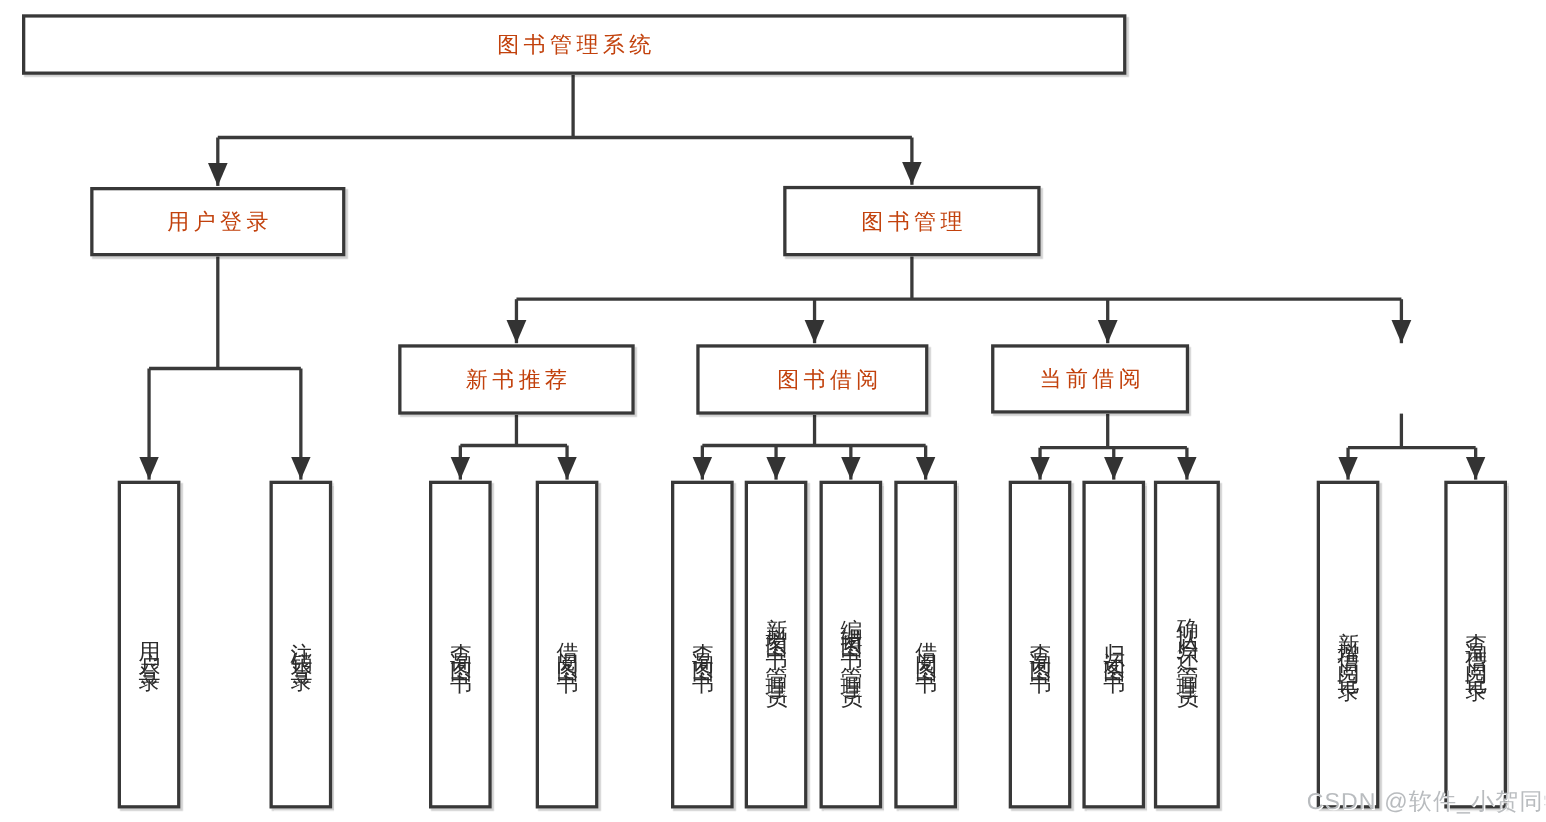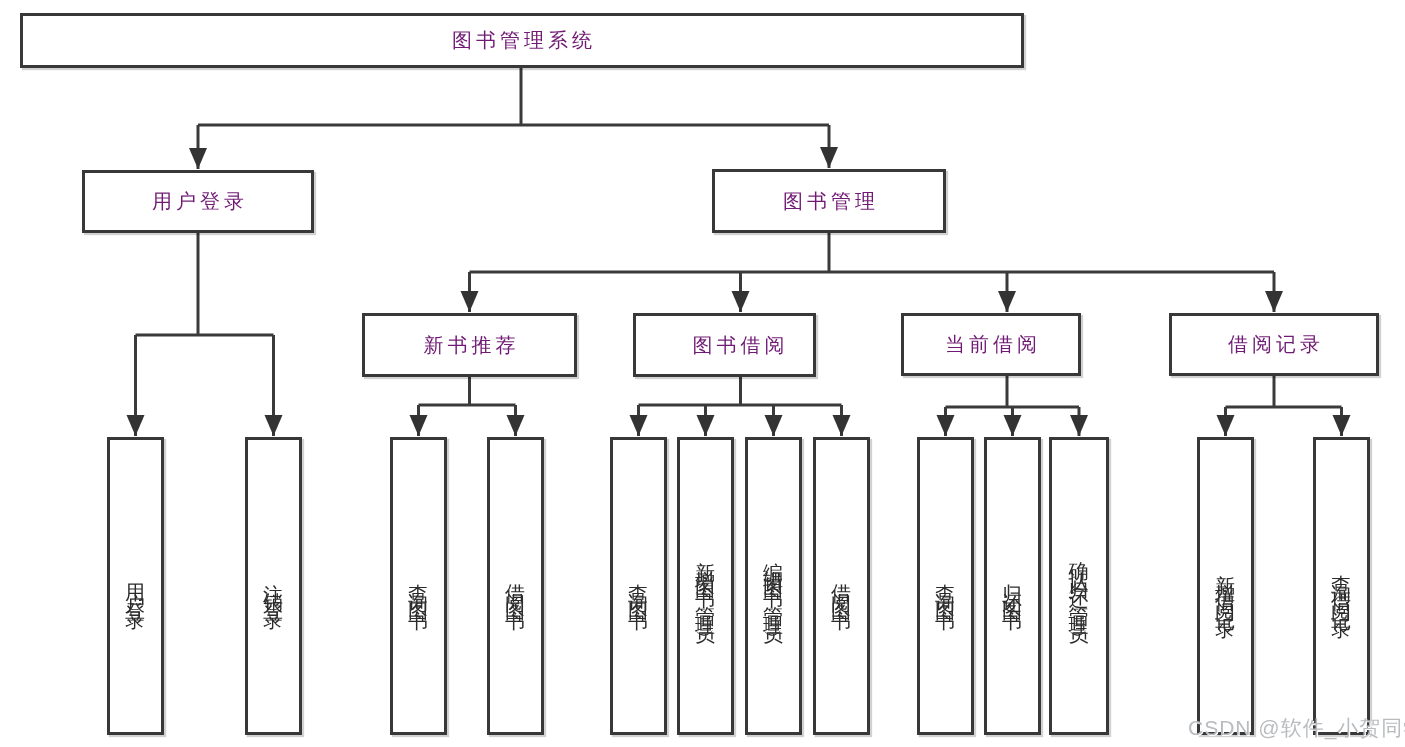--- a/index.html
+++ b/index.html
@@ -27,21 +27,21 @@
     border: 3px solid #383838;
     background: #ffffff;
     display: flex;
     align-items: center;
     justify-content: center;
     box-shadow: 2px 2px 1px rgba(0,0,0,0.18);
   }
   .hlabel {
     font-size: 20px;
     letter-spacing: 4px;
-    color: #701a75;
+    color: #c2410c;
     white-space: nowrap;
     text-indent: 4px;
   }
   .leaf {
     position: absolute;
     top: 437px;
     width: 57px;
     height: 298px;
     box-sizing: border-box;
     border: 3px solid #383838;
@@ -145,29 +145,26 @@
   <div class="node" style="left:82px; top:170px; width:232px; height:63px;">
     <span class="hlabel">用户登录</span>
   </div>
   <div class="node" style="left:362px; top:313px; width:215px; height:64px;">
     <span class="hlabel">新书推荐</span>
   </div>
 
   <div class="node" style="left:712px; top:169px; width:234px; height:64px;">
     <span class="hlabel">图书管理</span>
   </div>
-  <div class="node" style="left:633px; top:313px; width:183px; height:64px;padding-left:28px;">
+  <div class="node" style="left:633px; top:313px; width:211px; height:64px;padding-left:28px;">
     <span class="hlabel">图书借阅</span>
   </div>
   <div class="node" style="left:901px; top:313px; width:180px; height:63px;">
     <span class="hlabel">当前借阅</span>
   </div>
-  <div class="node" style="left:1169px; top:313px; width:210px; height:63px;">
-    <span class="hlabel">借阅记录</span>
-  </div>
 
   <div class="leaf" style="left:107px;">
     <span class="vlabel">用户登录</span>
   </div>
   <div class="leaf" style="left:245px;">
     <span class="vlabel">注销登录</span>
   </div>
 
   <div class="leaf" style="left:390px;">
     <span class="vlabel">查询图书</span>

